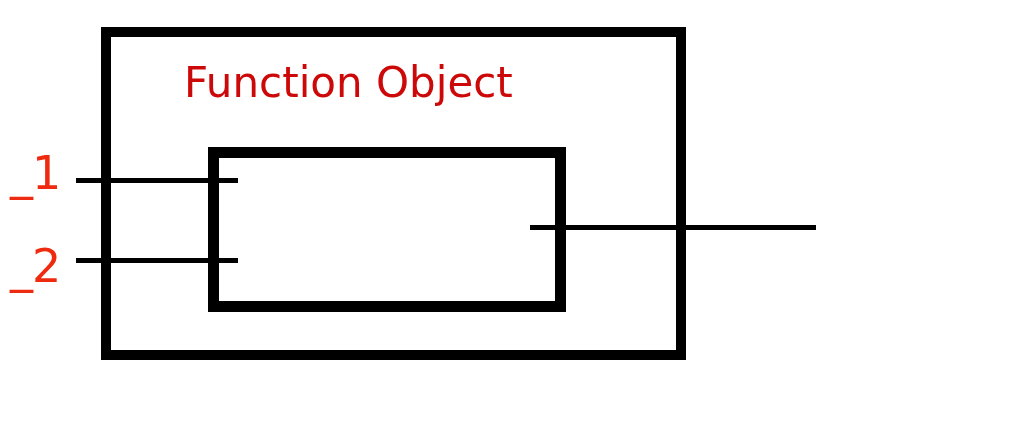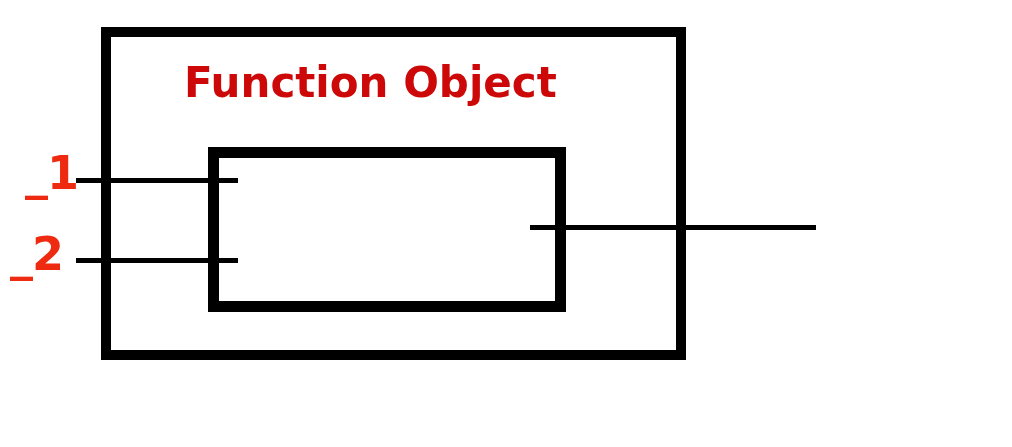--- a/index.html
+++ b/index.html
@@ -49,31 +49,31 @@
     height: 5px;
   }
   #line-arg1 { left: 76px;  top: 178px; width: 162px; }
   #line-arg2 { left: 76px;  top: 258px; width: 162px; }
   #line-output { left: 530px; top: 225px; width: 286px; }
 
   
   .label {
     position: absolute;
     white-space: nowrap;
-    font-weight: bold;
+    font-weight: normal;
     line-height: 1;
   }
   #label-arg1,
   #label-arg2 {
     font-size: 46px;
     color: #ee2b11;
     letter-spacing: -1px;
   }
-  #label-arg1 { left: 25px; top: 150px; }
-  #label-arg2 { left: 10px; top: 231px; }
+  #label-arg1 { left: 10px; top: 150px; }
+  #label-arg2 { left: 10px; top: 243px; }
 
   #label-function-object {
     left: 184px;
     top: 62px;
     font-size: 42px;
     color: #cc0908;
   }
 
   #label-function {
     left: 284px;

